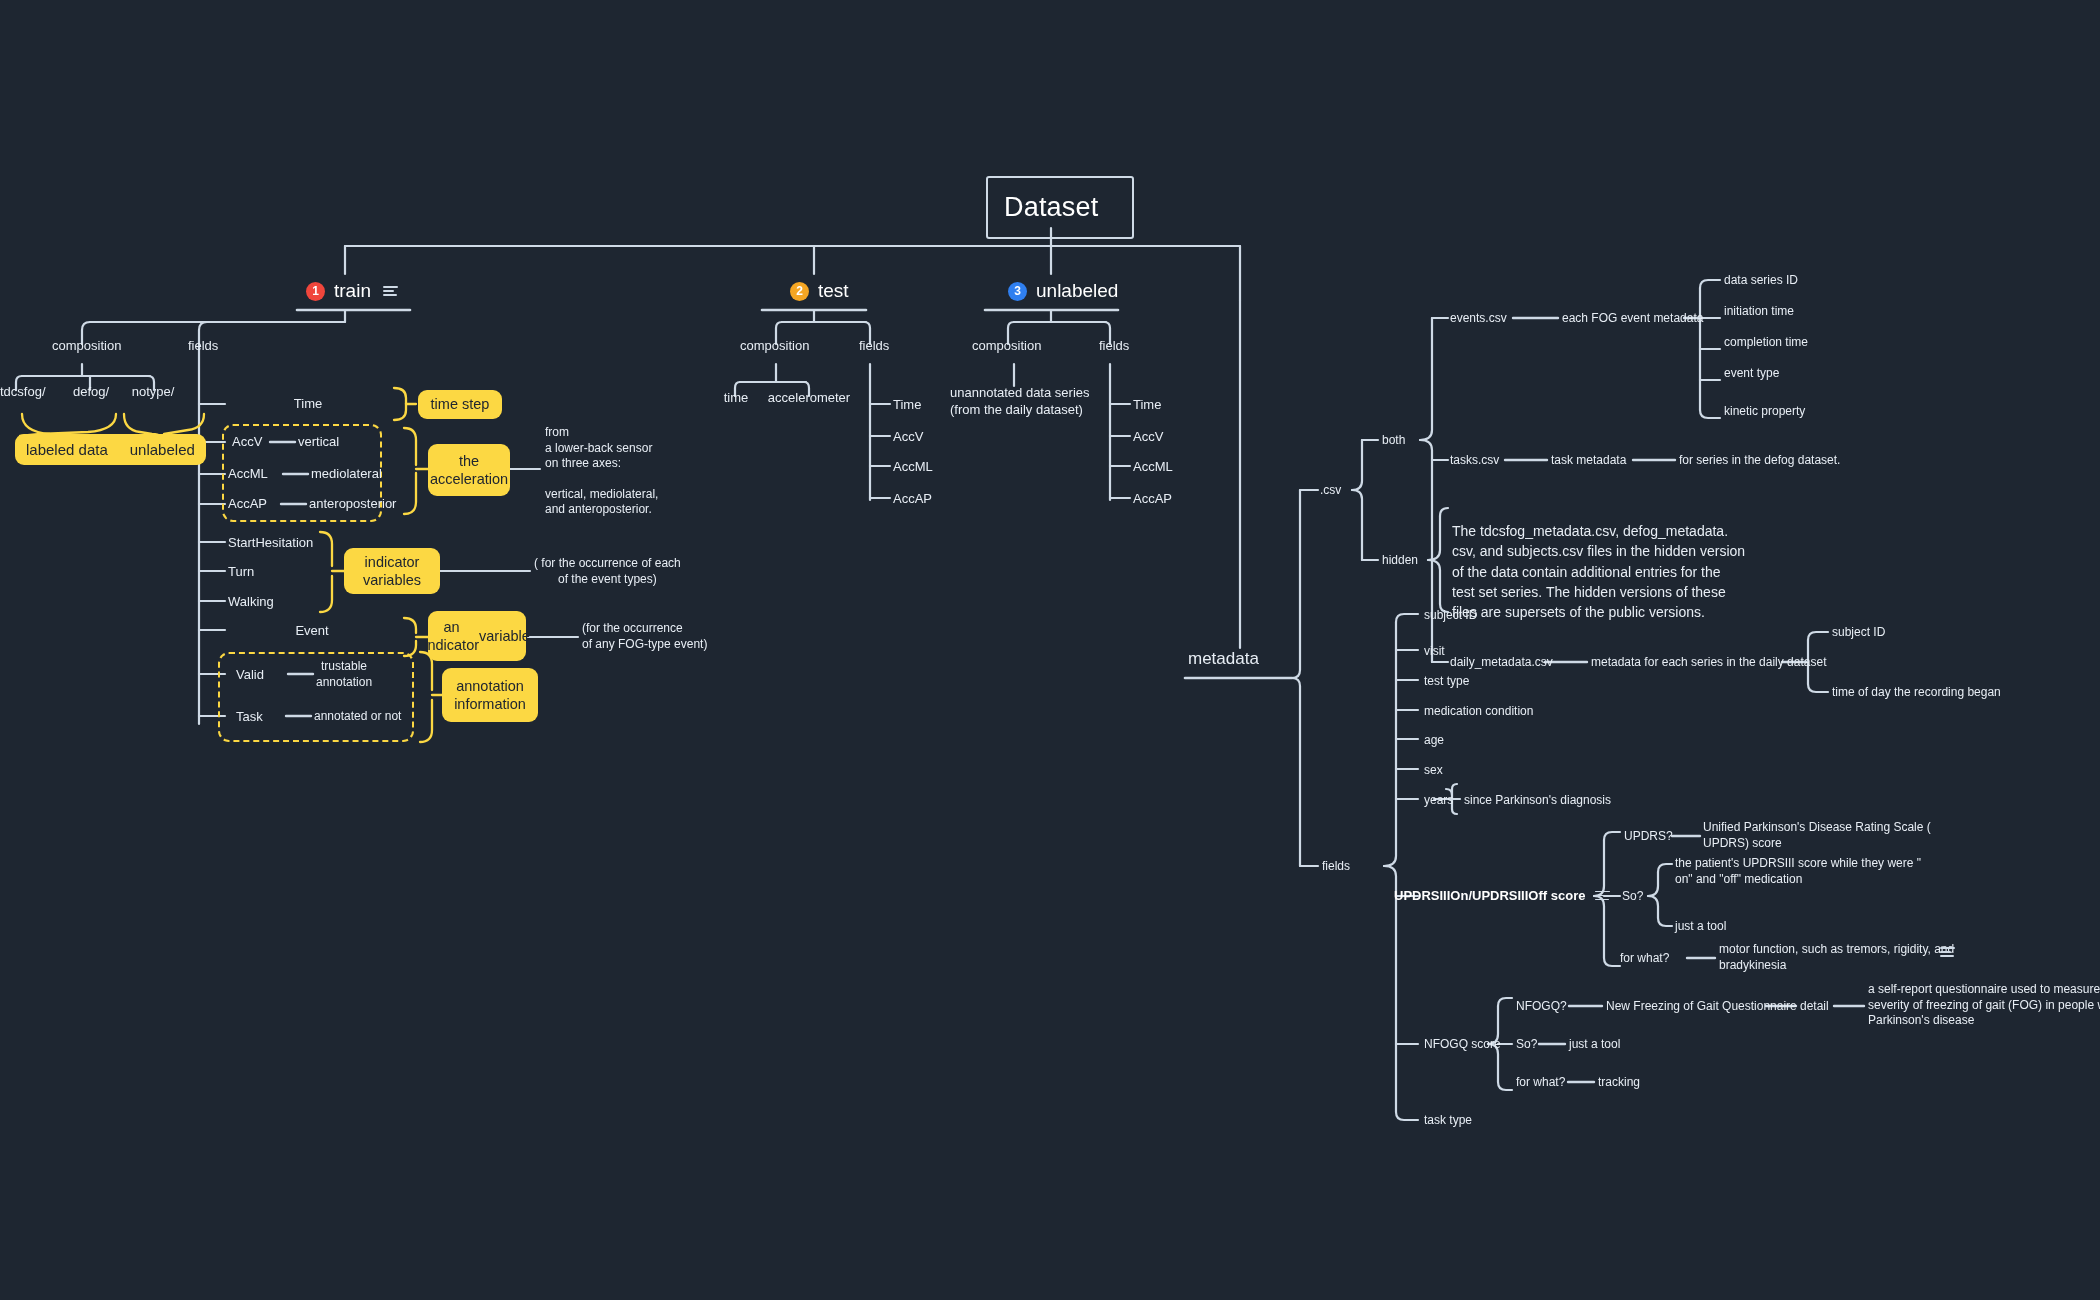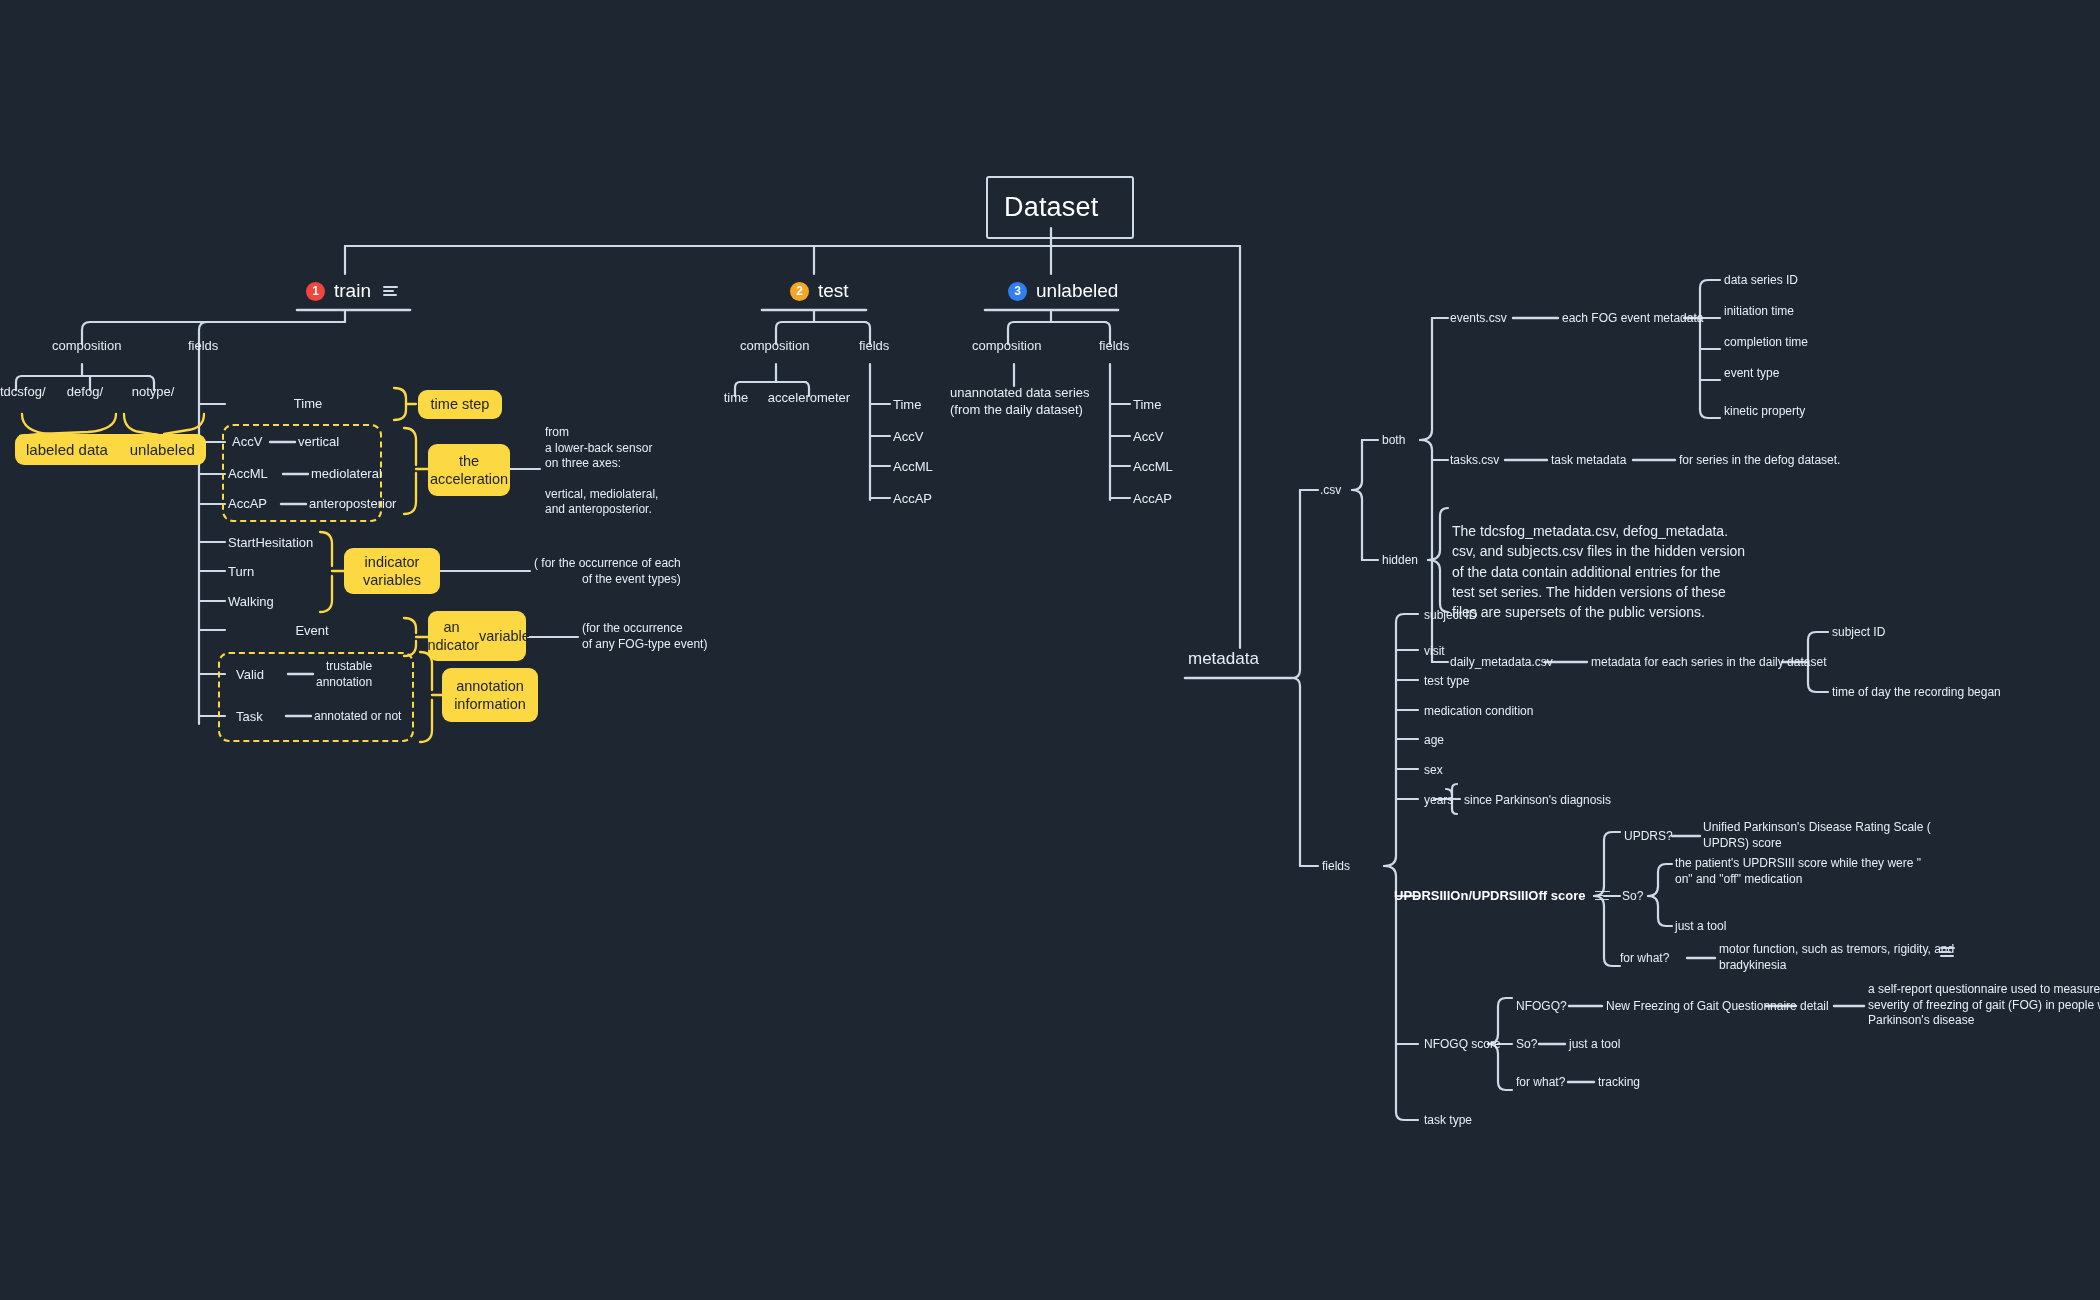--- a/index.html
+++ b/index.html
@@ -52,21 +52,21 @@
   .note-icon i{display:block;height:1.6px;background:#cfdae6;border-radius:1px;}
   .note-icon i:nth-child(1){width:15px;}
   .note-icon i:nth-child(2){width:11px;}
   .note-icon i:nth-child(3){width:14px;}
 
   .t11{font-size:14px;}
   .t12{font-size:12px;}
   .t13{font-size:13px;}
   .t17{font-size:17px;}
   .bold{font-weight:bold;}
-  .ctr{text-align:right;}
+  .ctr{text-align:center;}
 
   .pill{
     position:absolute;
     background:#fcd843;
     color:#20262f;
     border-radius:9px;
     display:flex;align-items:center;justify-content:center;
     text-align:center;
     font-size:14.5px;
     line-height:1.25;
@@ -315,21 +315,21 @@
         <i></i>
         <i></i>
         <i></i>
       </span>
   </div>
 
   <div class="node t13" style="left:52px; top:338px;">composition</div>
   <div class="node t13" style="left:188px; top:338px;">fields</div>
 
   <div class="node t13" style="left:0px; top:384px; width:62px; text-align:left;">tdcsfog/</div>
-  <div class="node t13" style="left:47px; top:384px; width:56px; text-align:right;">defog/</div>
+  <div class="node t13" style="left:63px; top:384px; width:56px; text-align:center;">defog/</div>
   <div class="node t13" style="left:122px; top:384px; width:62px; text-align:center;">notype/</div>
 
   <div class="pill-pair" style="left:15px; top:434px;">
     <div>labeled data</div>
     <div>unlabeled</div>
   </div>
 
   <div class="node t13" style="left:228px; top:396px; width:160px; text-align:center;">Time</div>
   <div class="pill" style="left:418px; top:390px; width:84px; height:29px;">time step</div>
 

